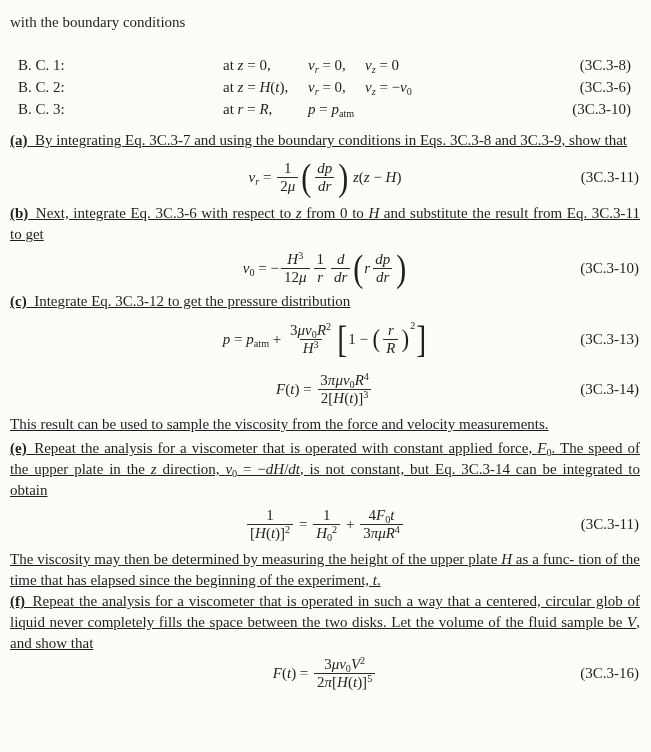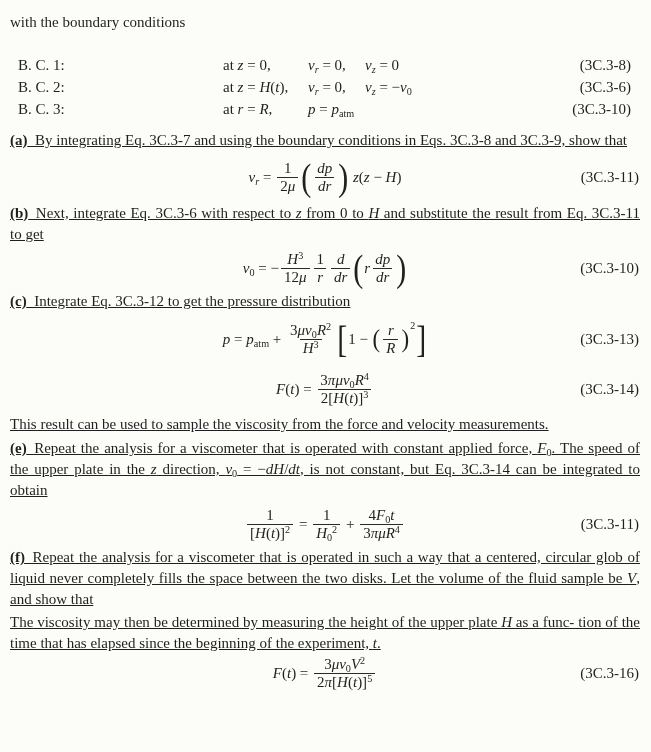--- a/index.html
+++ b/index.html
@@ -130,23 +130,23 @@
     <span class="eqbody">
       <span class="frac"><span class="fn"><span>1</span></span><span class="fd"><span>[</span><span class="it">H</span><span>(</span><span class="it">t</span><span>)]</span><sup>2</sup></span></span>
       <span><span> = </span></span>
       <span class="frac"><span class="fn"><span>1</span></span><span class="fd"><span class="it">H</span><sub>0</sub><sup>2</sup></span></span>
       <span><span> + </span></span>
       <span class="frac"><span class="fn"><span>4</span><span class="it">F</span><sub>0</sub><span class="it">t</span></span><span class="fd"><span>3</span><span class="it">π</span><span class="it">μ</span><span class="it">R</span><sup>4</sup></span></span>
     </span>
     <span class="eqnum">(3C.3-11)</span>
   </div>
 
+  <p class="para mt2"><span>The viscosity may then be determined by measuring the height of the upper plate </span><span class="it">H</span><span> as a func- tion of the time that has elapsed since the beginning of the experiment, </span><span class="it">t</span><span>.</span></p>
+
   <p class="para"><span class="bd">(f)</span><span> Repeat the analysis for a viscometer that is operated in such a way that a centered, circular glob of liquid never completely fills the space between the two disks. Let the volume of the fluid sample be </span><span class="it">V</span><span>, and show that</span></p>
-
-  <p class="para mt2"><span>The viscosity may then be determined by measuring the height of the upper plate </span><span class="it">H</span><span> as a func- tion of the time that has elapsed since the beginning of the experiment, </span><span class="it">t</span><span>.</span></p>
 
   <div class="eqwrap h38">
     <span class="eqbody">
       <span><span class="it">F</span><span>(</span><span class="it">t</span><span>) = </span></span>
       <span class="frac"><span class="fn"><span>3</span><span class="it">μ</span><span class="it">v</span><sub>0</sub><span class="it">V</span><sup>2</sup></span><span class="fd"><span>2</span><span class="it">π</span><span>[</span><span class="it">H</span><span>(</span><span class="it">t</span><span>)]</span><sup>5</sup></span></span>
     </span>
     <span class="eqnum">(3C.3-16)</span>
   </div>
 
 </div>

